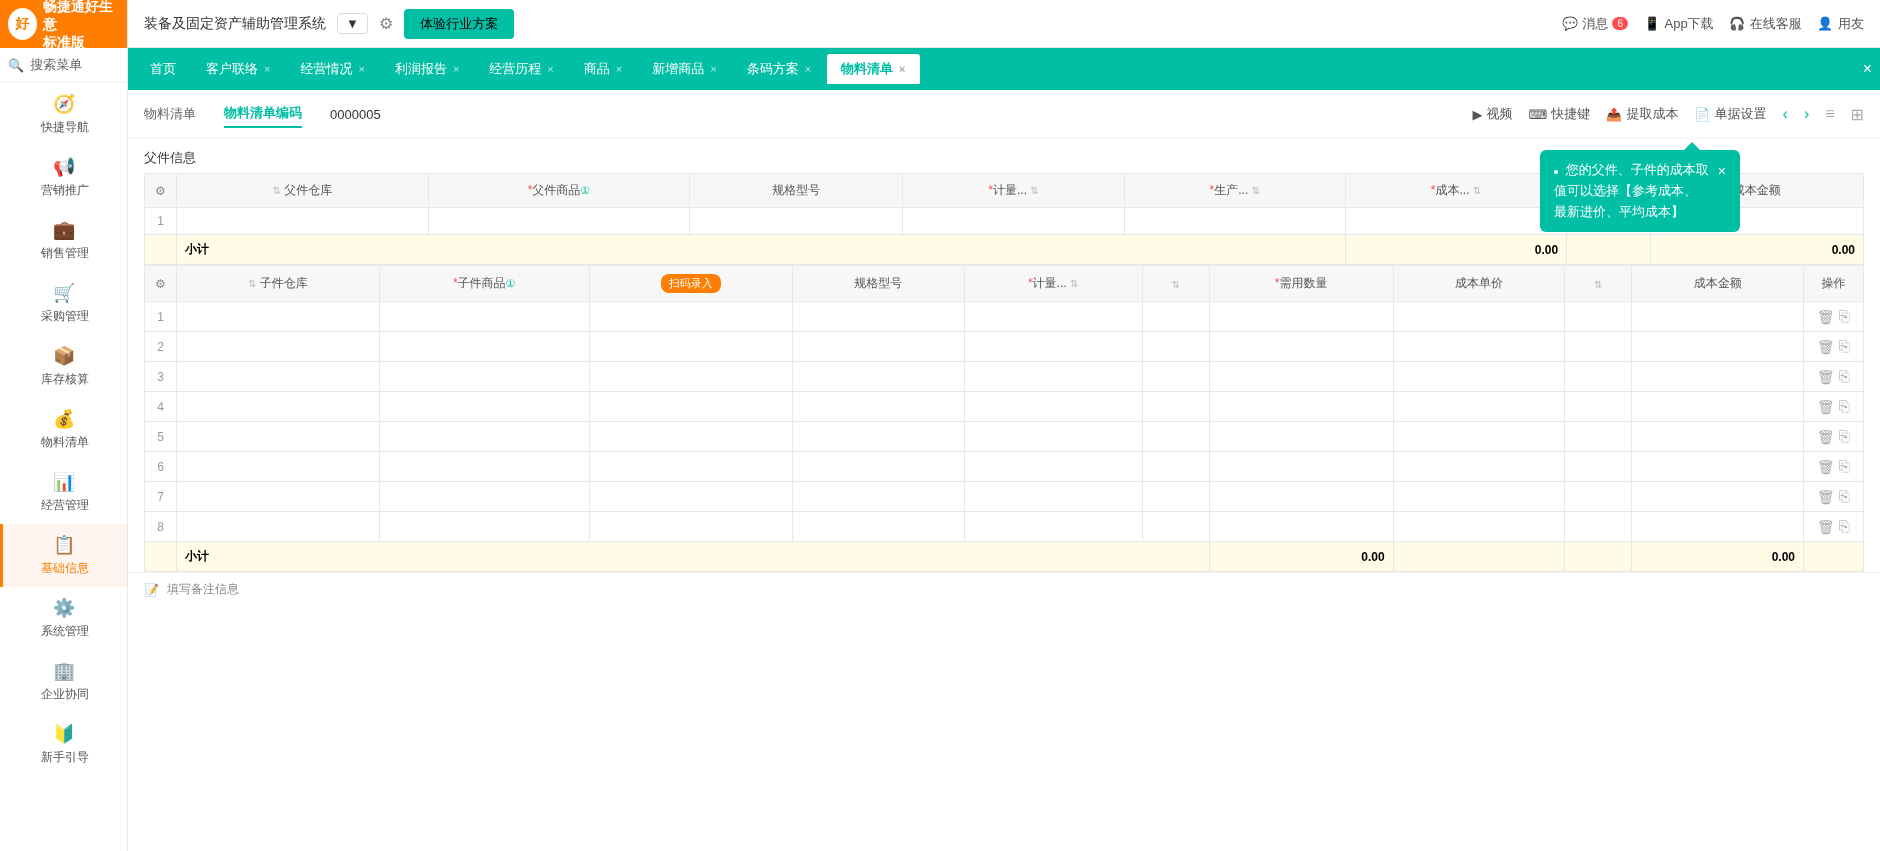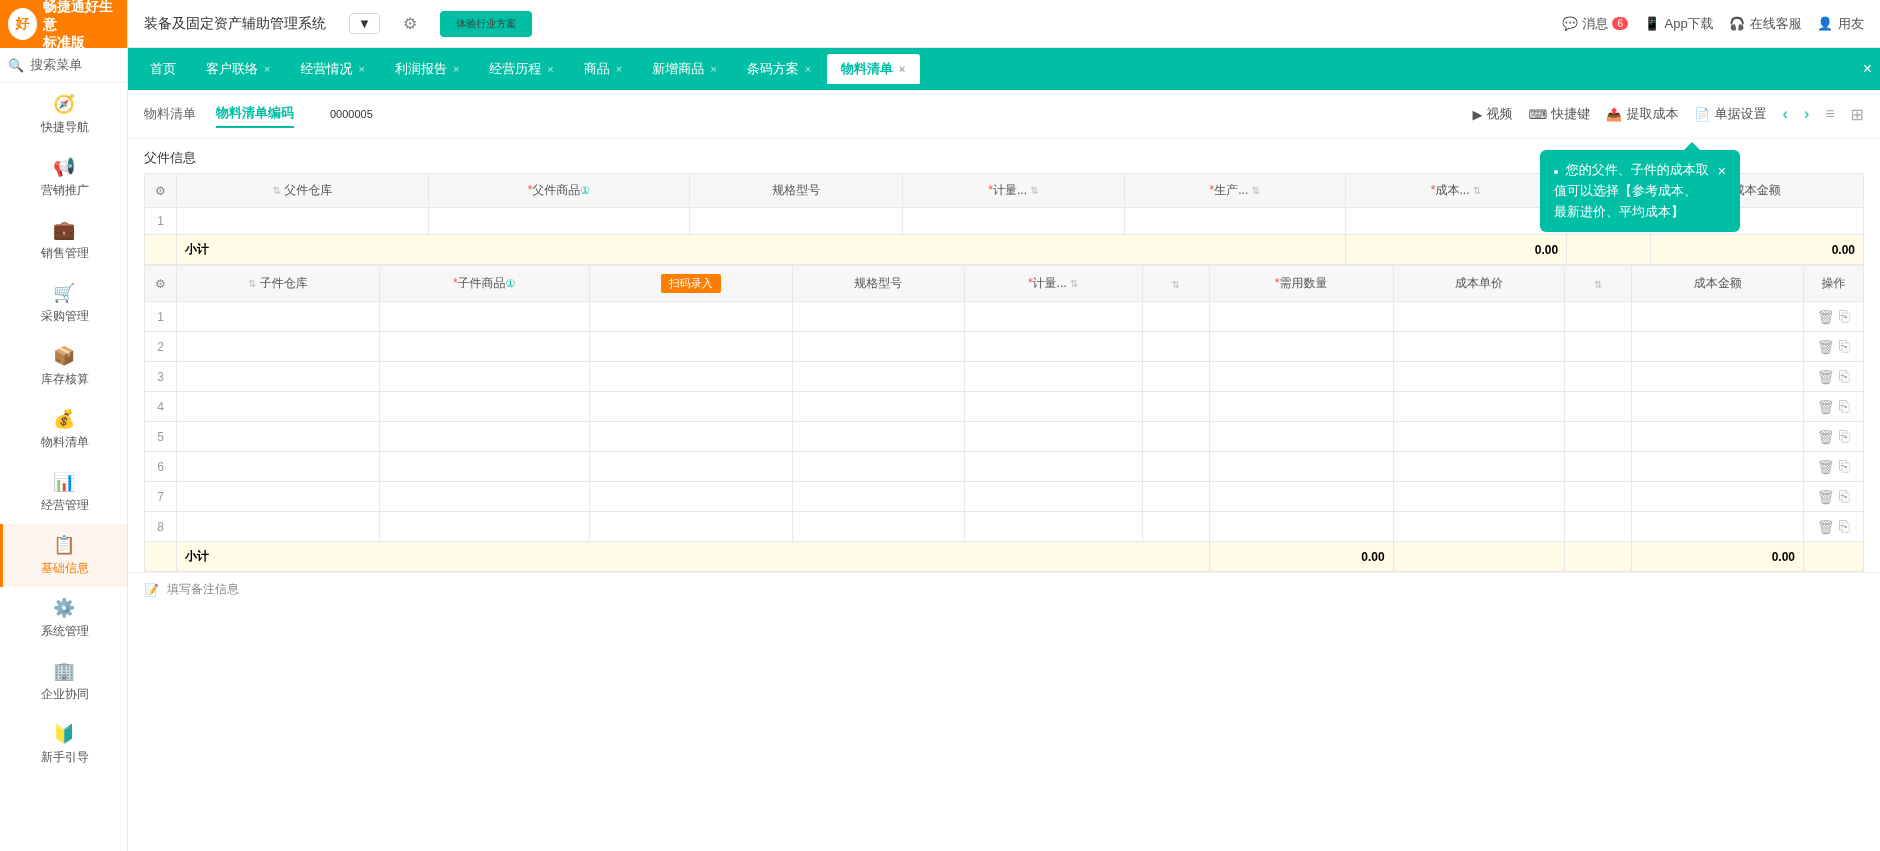--- a/index.html
+++ b/index.html
@@ -75,21 +75,21 @@
     }
 
     
     .topbar {
       background: #fff;
       height: 48px;
       display: flex;
       align-items: center;
       padding: 0 16px;
       border-bottom: 1px solid #e8e8e8;
-      gap: 23px;
+      gap: 11px;
     }
     .topbar-title {
       font-size: 14px;
       color: #333;
       flex: 0 0 auto;
     }
     .topbar-select {
       border: 1px solid #d9d9d9;
       border-radius: 4px;
       padding: 2px 8px;
@@ -97,25 +97,25 @@
       color: #333;
       background: #fff;
       cursor: pointer;
       display: flex;
       align-items: center;
       gap: 4px;
     }
     .topbar-gear { color: #888; cursor: pointer; font-size: 16px; }
     .topbar-trial-btn {
       background: #00bfa5;
-      color: #404040;
+      color: #000000;
       border: none;
       border-radius: 4px;
       padding: 6px 16px;
-      font-size: 10px;
+      font-size: 13px;
       cursor: pointer;
     }
     .topbar-right {
       margin-left: auto;
       display: flex;
       align-items: center;
       gap: 16px;
       color: #555;
       font-size: 13px;
     }
@@ -193,25 +193,26 @@
     .sub-tab {
       font-size: 13px;
       color: #666;
       cursor: pointer;
       padding: 4px 0;
     }
     .sub-tab.active {
       color: #00bfa5;
       border-bottom: 2px solid #00bfa5;
       font-weight: bold;
+      margin-left: 8px;
     }
     .sub-header-code {
-      font-size: 11px;
+      font-size: 13px;
       color: #333;
-      margin-left: 16px;
+      margin-left: 8px;
     }
     .sub-header-right {
       margin-left: auto;
       display: flex;
       align-items: center;
       gap: 16px;
       font-size: 13px;
       color: #555;
     }
     .sub-header-right-item {
@@ -261,21 +262,21 @@
       font-weight: bold;
       color: #000000;
     }
     .required-star { color: #ff4d4f; }
     .th-gear { color: #888; cursor: pointer; }
     .th-sort { color: #bbb; font-size: 10px; }
     .scan-btn {
       background: #ff7d00;
       color: #fff;
       border: none;
-      border-radius: 2px;
+      border-radius: 8px;
       padding: 2px 8px;
       font-size: 11px;
       cursor: pointer;
     }
 
     
     .action-icons {
       display: flex;
       gap: 4px;
       justify-content: center;

